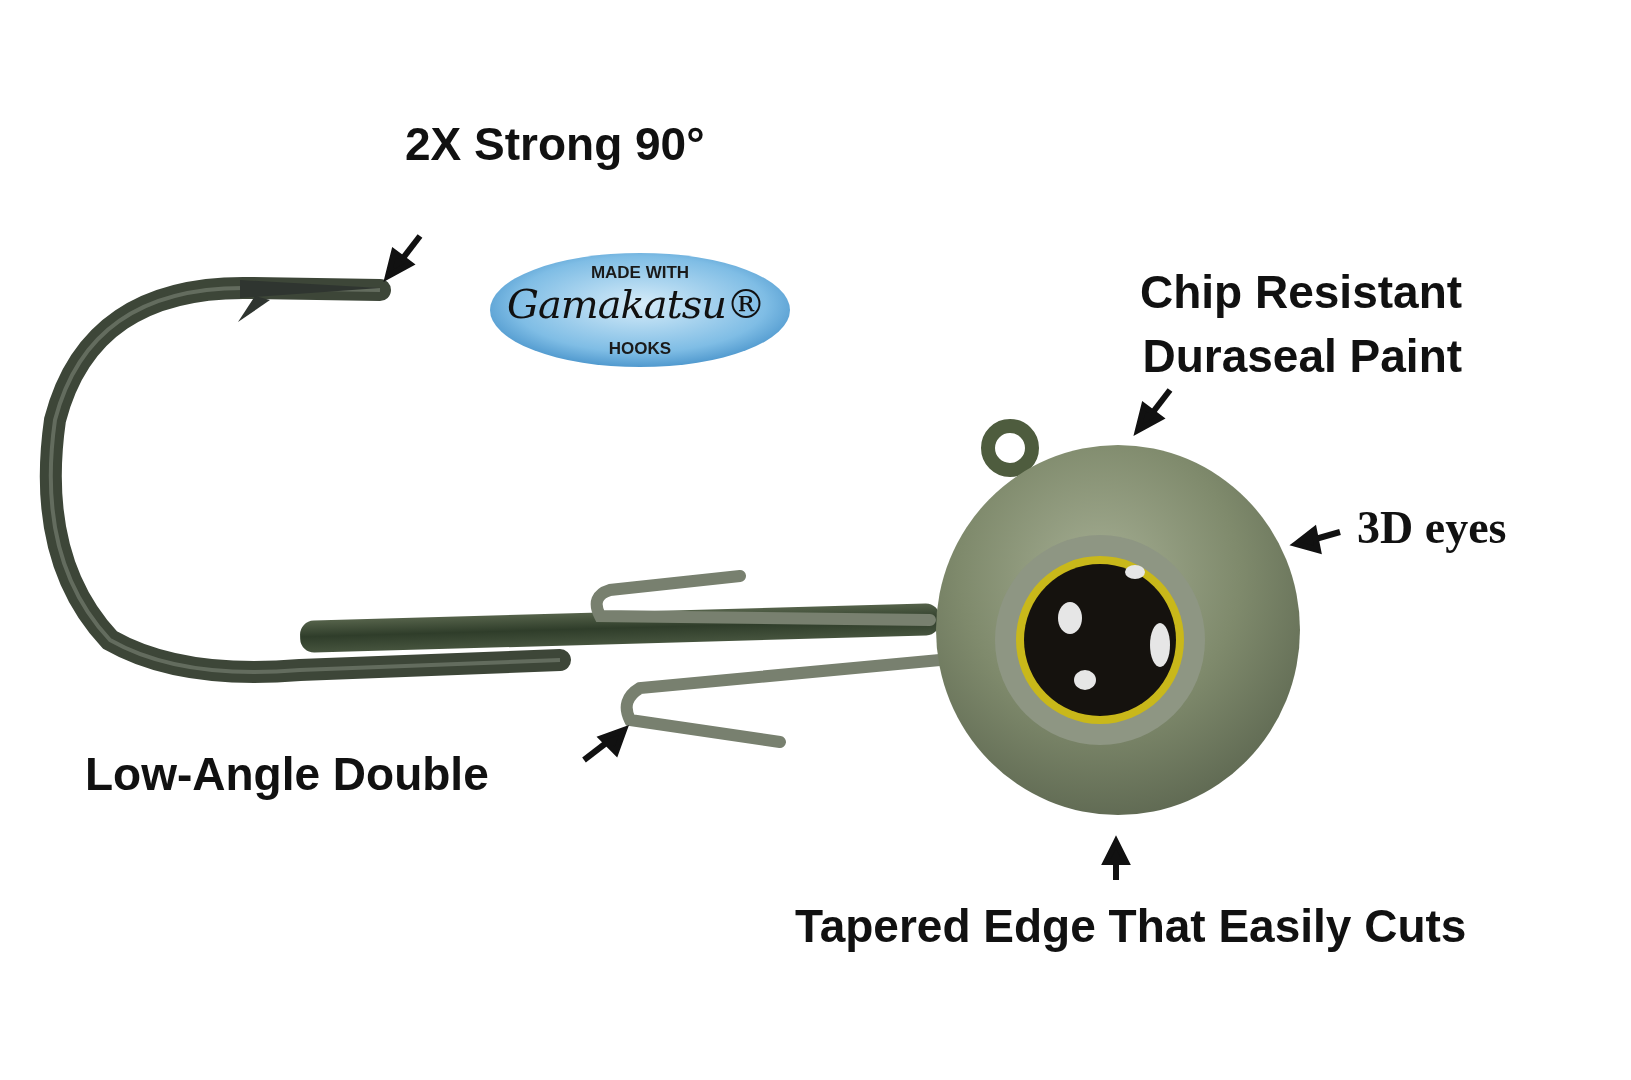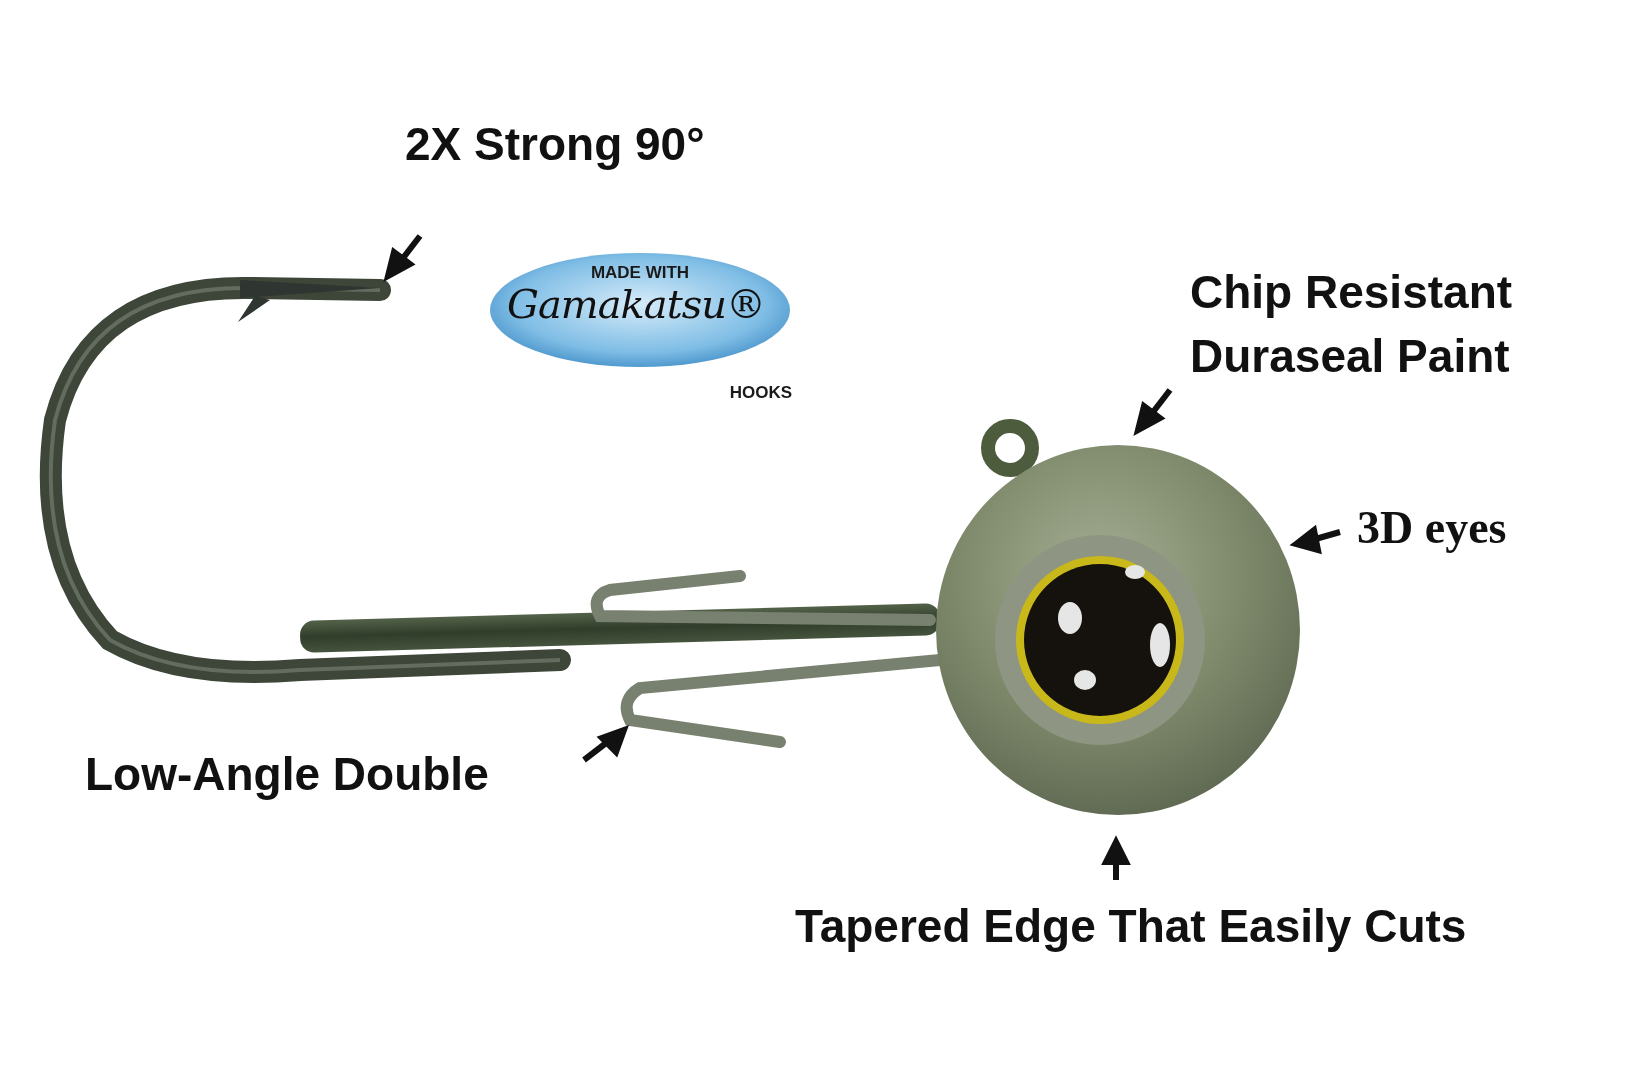--- a/index.html
+++ b/index.html
@@ -7,22 +7,22 @@
          font-family:"Liberation Sans", sans-serif; }
   .label { position:absolute; font-weight:bold; color:#111; font-size:46px;
            line-height:64px; text-align:center; white-space:nowrap; }
   .label span { display:block; }
   svg.art { position:absolute; left:0; top:0; }
   .logo { position:absolute; left:488px; top:251px; width:304px; height:118px; }
   .logo .t1 { position:absolute; left:0; right:0; top:12px; text-align:center;
               font-weight:bold; font-size:17px; color:#1a1a1a; }
   .logo .t2 { position:absolute; left:0; right:8px; top:30px; text-align:center;
               font-family:"DejaVu Serif", serif; font-style:italic; font-size:40px; color:#111; letter-spacing:-1px; }
-  .logo .t3 { position:absolute; left:0; right:0; top:88px; text-align:right;
-              font-weight:bold; font-size:17px; color:#1a1a1a;margin-top:44px; }
+  .logo .t3 { position:absolute; left:0; right:0; top:88px; text-align:center;
+              font-weight:bold; font-size:17px; color:#1a1a1a; }
 </style>
 </head>
 <body>
 
 <svg class="art" width="1631" height="1080" viewBox="0 0 1631 1080">
   <defs>
     <radialGradient id="headGrad" cx="45%" cy="35%" r="70%">
       <stop offset="0%" stop-color="#a4ad92"></stop>
       <stop offset="55%" stop-color="#7f8a6c"></stop>
       <stop offset="100%" stop-color="#5c6650"></stop>
@@ -82,21 +82,21 @@
   </svg>
   <div class="t1">MADE WITH</div>
   <div class="t2">Gamakatsu®</div>
   <div class="t3">HOOKS</div>
 </div>
 
 <div class="label" style="left:405px; top:100px;margin-top:12px;">
   <span>2X Strong 90°</span>
 </div>
 
-<div class="label" style="left:1190px; top:260px; text-align:left;">
+<div class="label" style="left:1140px; top:260px; text-align:right;">
   <span>Chip Resistant</span>
   <span>Duraseal Paint</span>
 </div>
 
 <div class="label" style="left:1357px; top:496px;font-family:Liberation Serif, serif;">
   <span>3D eyes</span>
 </div>
 
 <div class="label" style="left:85px; top:742px;">
   <span>Low-Angle Double</span>

